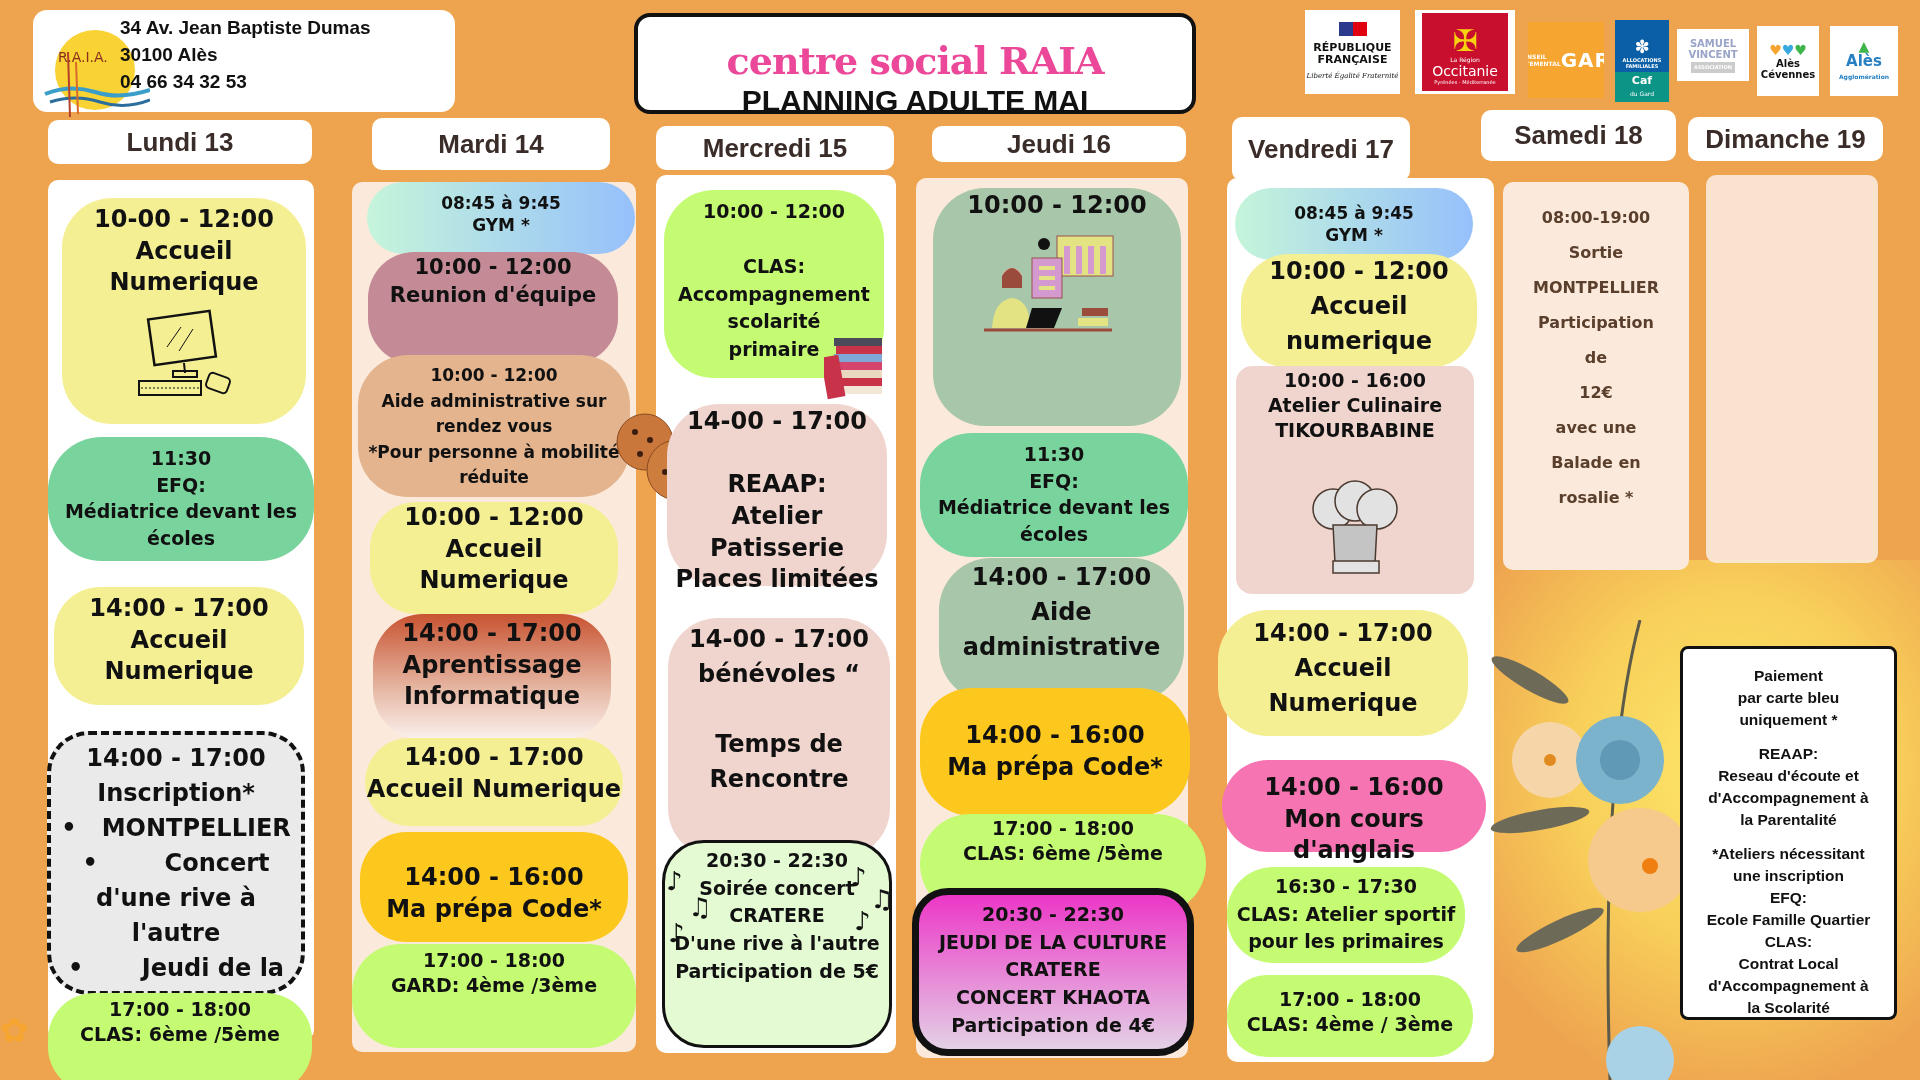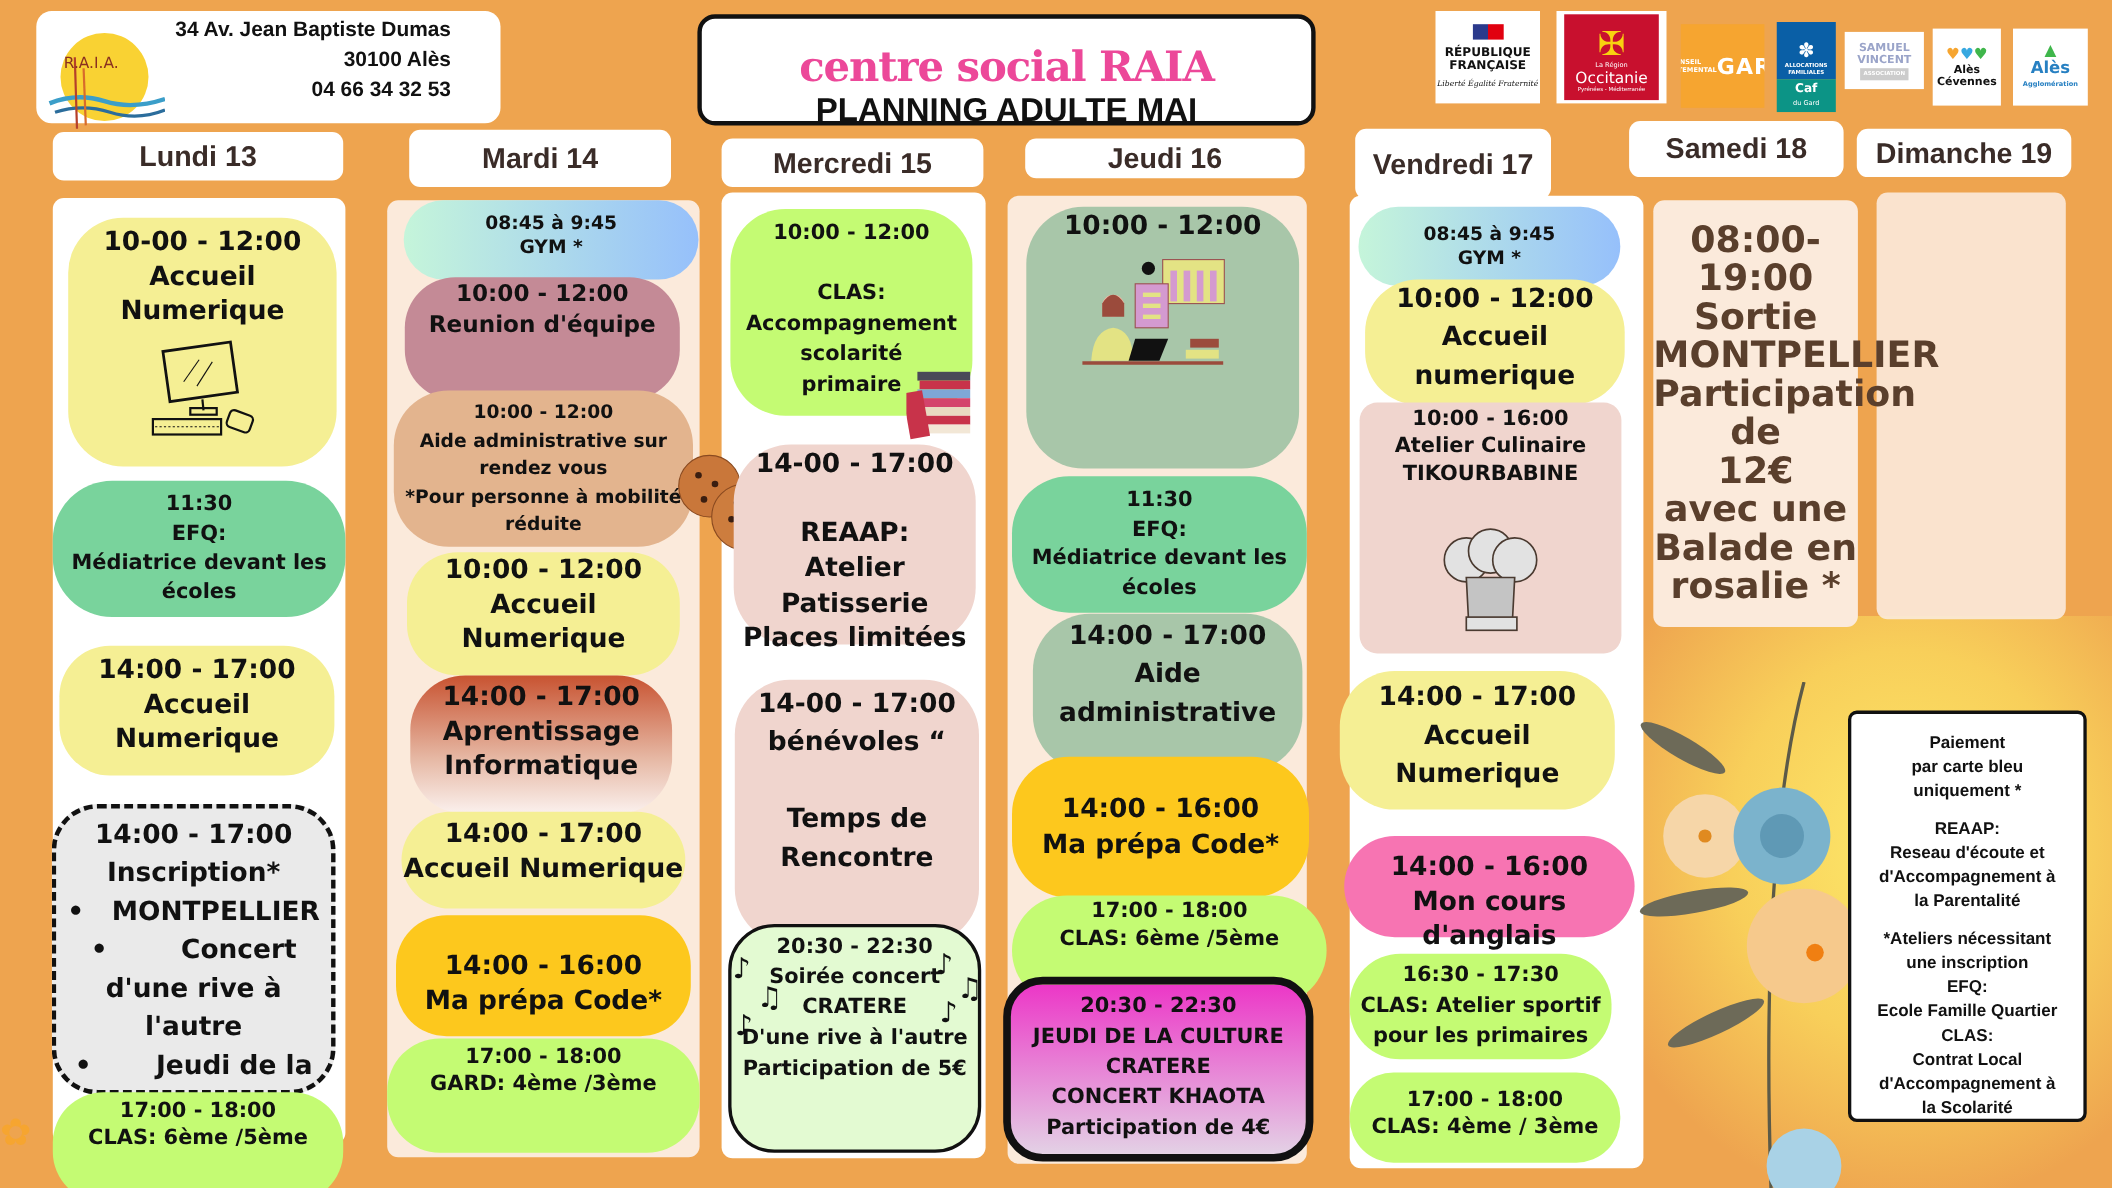--- a/index.html
+++ b/index.html
@@ -2,21 +2,21 @@
 <html><head>
 <meta charset="utf-8">
 <style>
   *{box-sizing:border-box;margin:0;padding:0}
   html,body{width:1920px;height:1080px;overflow:hidden}
   body{background:#eea44f;font-family:"DejaVu Sans","Liberation Sans",sans-serif;position:relative;color:#111}
   .abs{position:absolute}
   .card-w{background:#fff;border-radius:14px}
   .header-addr{left:33px;top:10px;width:422px;height:102px}
   .logo{left:40px;top:22px;width:110px;height:100px}
-  .addr-text{left:120px;top:14px;width:290px;text-align:right;font-weight:700;font-size:19px;line-height:27px;font-family:"Liberation Sans",sans-serif}
+  .addr-text{left:120px;top:14px;width:290px;text-align:left;font-weight:700;font-size:19px;line-height:27px;font-family:"Liberation Sans",sans-serif}
   .title-box{left:634px;top:13px;width:562px;height:101px;background:#fff;border:4px solid #111;border-radius:16px;text-align:center}
   .title-1{font-family:"DejaVu Serif",serif;font-weight:700;font-size:38px;line-height:44px;color:#ec4899;margin-top:22px;letter-spacing:-1px}
   .title-2{font-family:"Liberation Sans",sans-serif;font-weight:700;font-size:30px;line-height:36px;color:#111}
   .partner{top:10px;height:84px;display:flex;align-items:center;justify-content:center;text-align:center;font-weight:700;overflow:hidden}
   .day-hdr{height:44px;background:#fff;border-radius:10px;display:flex;align-items:center;justify-content:center;font-weight:700;font-size:26px;color:#3a2c28;font-family:"Liberation Sans",sans-serif}
   .col{border-radius:10px}
   .ev{position:absolute;text-align:center;font-weight:700;color:#111;display:flex;flex-direction:column;align-items:center;border-radius:48px;line-height:1.32;padding-top:6px}
   .ev span{display:block}
   .big{font-size:24px}
   .med{font-size:19px}
@@ -28,21 +28,21 @@
   .mauve{background:#c48a96}
   .tan{background:#e3b48e}
   .brick{background:linear-gradient(180deg,#c85331 0%,#e6b8a4 60%,#fbf1ee 100%)}
   .gold{background:#fdc81d}
   .pinkpale{background:#f0d5ce}
   .sage{background:#a8c6a9}
   .mint{background:#e3fad2;border:3px solid #111;border-radius:42px}
   .magenta{background:linear-gradient(180deg,#ec37c7,#e3d1e5);border:7px solid #111;border-radius:36px}
   .pink{background:#f774b2}
   .grey-dash{background:#eaeaea;border:4px dashed #111;border-radius:42px}
-  .sat-text{color:#5a3f2c;font-weight:700;font-size:33px;line-height:35px;text-align:center}
+  .sat-text{color:#5a3f2c;font-weight:700;font-size:16px;line-height:35px;text-align:center}
   .legend{left:1680px;top:646px;width:217px;height:374px;background:#fff;border:3px solid #111;border-radius:8px;text-align:center;font-weight:700;font-size:15.5px;line-height:22px;padding-top:16px;font-family:"Liberation Sans",sans-serif}
   .legend p{margin-bottom:12px}
   .bg-wash{left:1450px;top:560px;width:470px;height:520px;background:radial-gradient(ellipse at 60% 40%,#fde86a 0%,#f8cf5a 40%,rgba(238,164,79,0) 75%)}
 </style>
 </head>
 <body>
 
 <div class="abs bg-wash"></div>
 
 <div class="abs card-w header-addr"></div>

